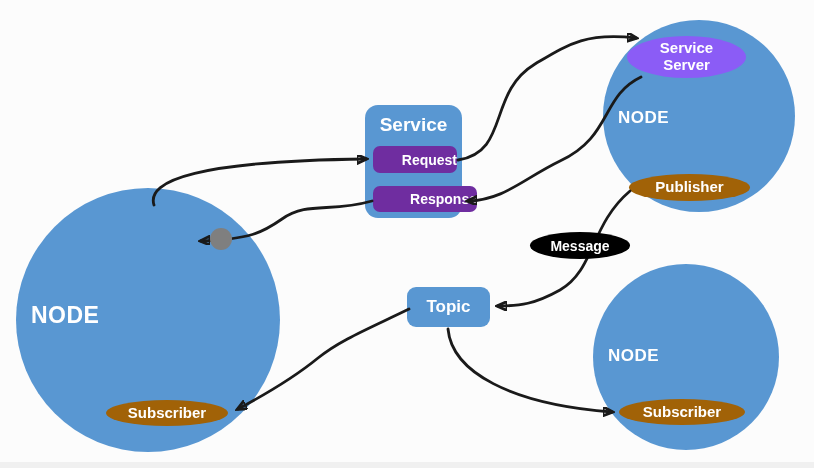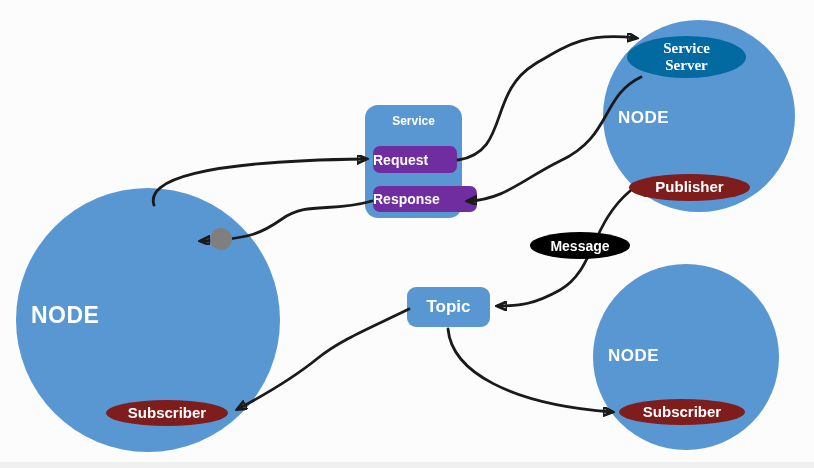--- a/index.html
+++ b/index.html
@@ -9,34 +9,34 @@
     font-family:"Liberation Sans",sans-serif;
     font-weight:700;color:#fff;
   }
   .abs{position:absolute;}
   .circle{border-radius:50%;background:#5997d2;z-index:1;}
   .pill{
     border-radius:50%;z-index:1;
     display:flex;align-items:center;justify-content:center;
     text-align:center;line-height:1.12;
   }
-  .gold{background:#0369a1;font-family:Liberation Serif, serif;}
-  .green{background:#7f1d1d;}
+  .gold{background:#8b5cf6;}
+  .green{background:#a16207;}
   .pill .wrap2{max-width:66px;}
   .node-label{
     text-align:left;z-index:1;letter-spacing:.5px;padding-left:15px;
   }
   .panel{
     background:#5997d2;border-radius:13px;z-index:1;
     display:flex;flex-direction:column;align-items:center;
   }
-  .panel-title{margin-top:9px;font-size:12px;}
+  .panel-title{margin-top:9px;font-size:19px;}
   .prbox{
     background:#6f2da0;border-radius:7px;z-index:1;
-    display:flex;align-items:center;justify-content:flex-start;
+    display:flex;align-items:center;justify-content:flex-end;
     font-size:14px;
   }
   .topic{
     background:#5997d2;border-radius:9px;z-index:1;
     display:flex;align-items:center;justify-content:center;
     font-size:17px;
   }
   .message{
     background:#000000;border-radius:50%;z-index:3;
     display:flex;align-items:center;justify-content:center;

